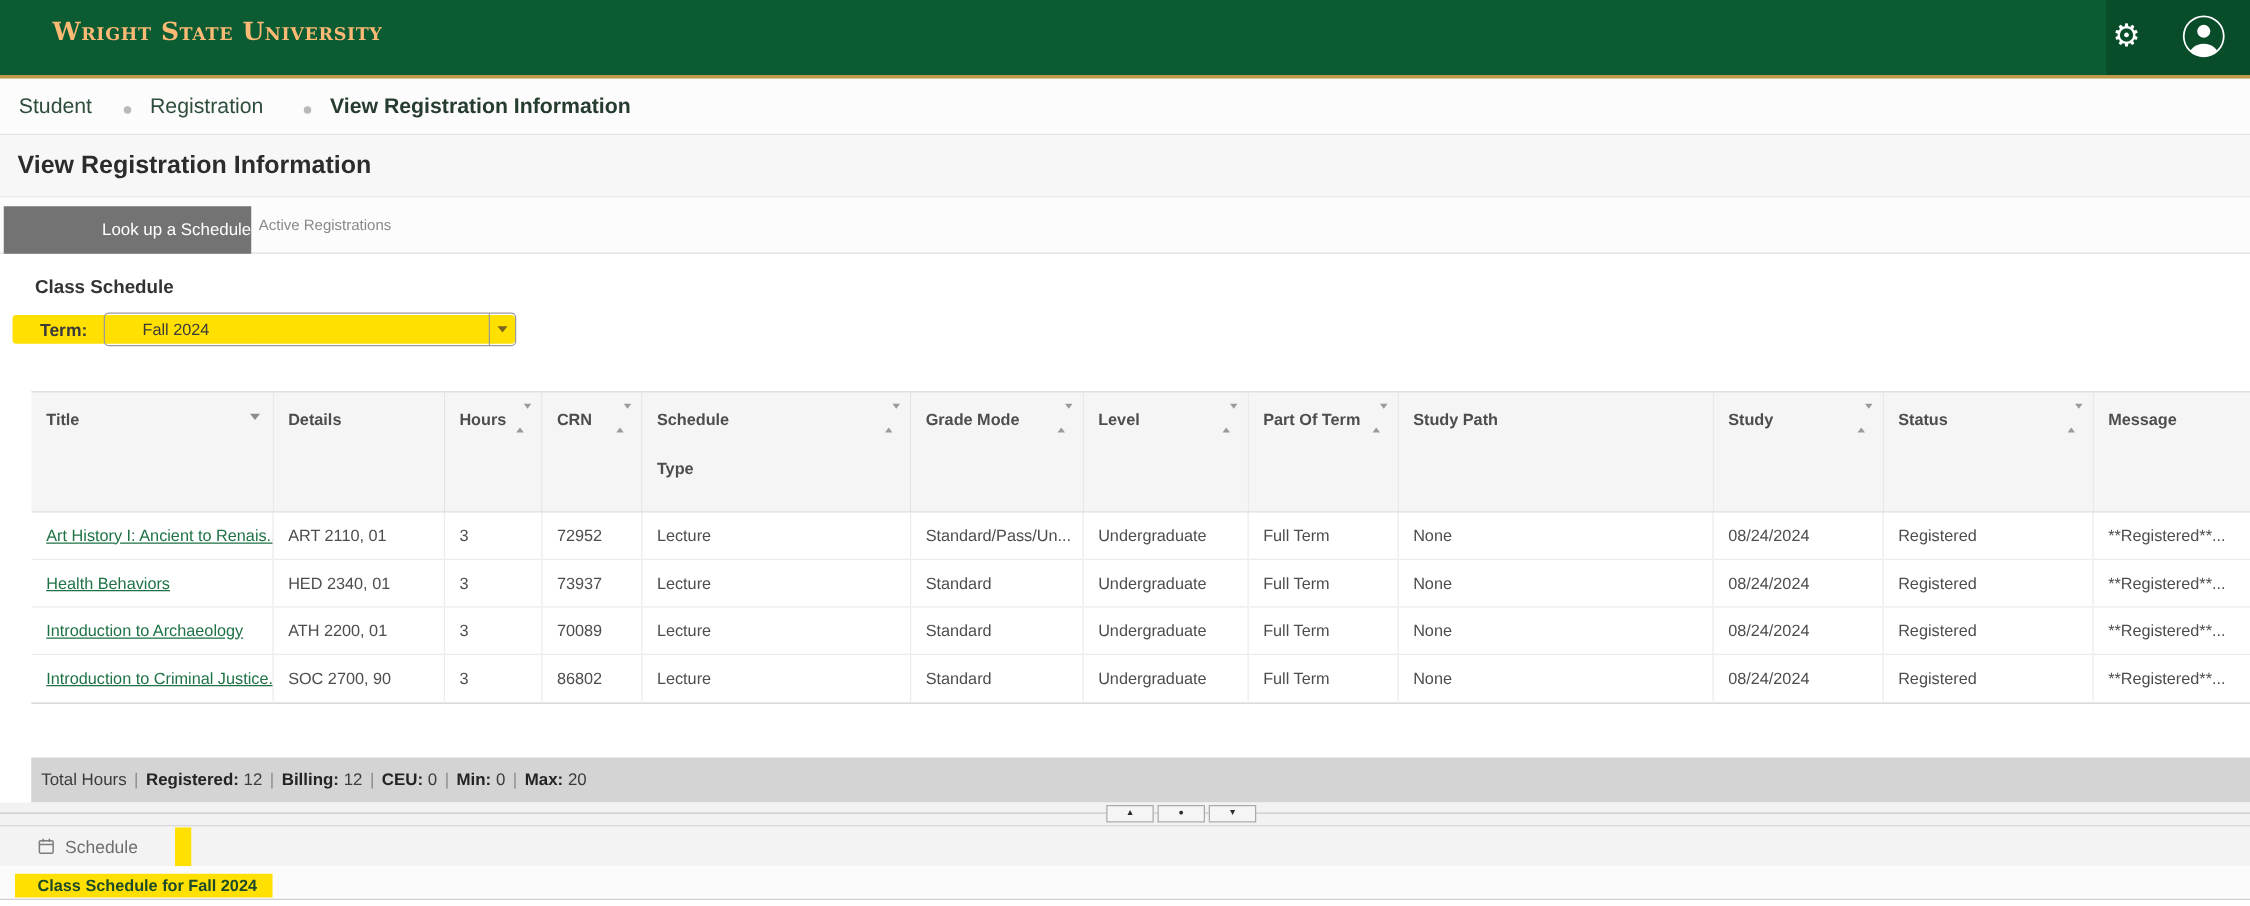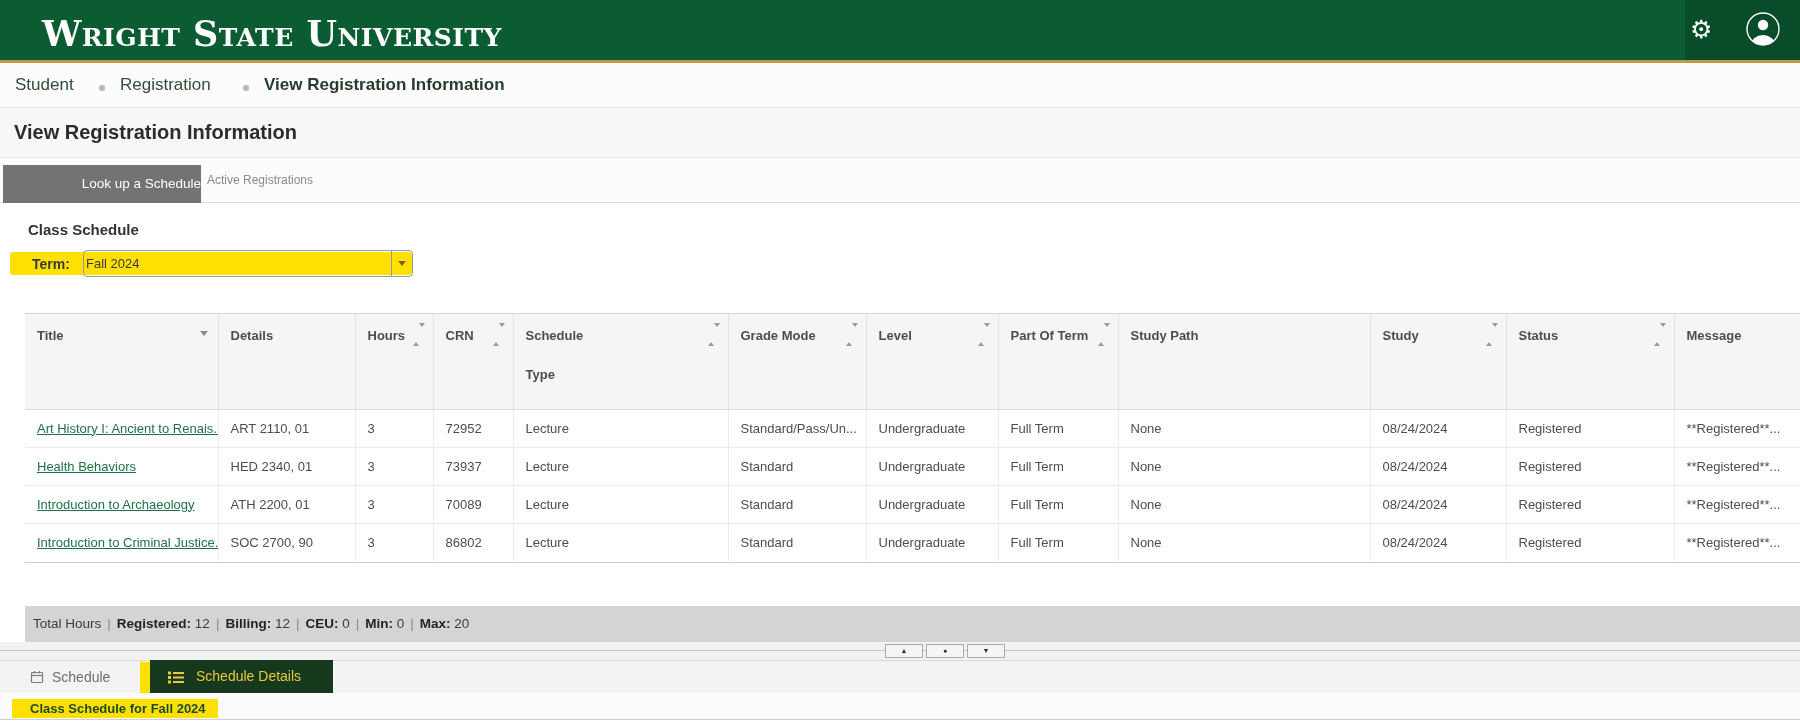--- a/index.html
+++ b/index.html
@@ -3,22 +3,22 @@
 <meta charset="utf-8">
 <style>
   * { margin:0; padding:0; box-sizing:border-box; }
   html,body { background:#ffffff; }
   body { font-family:"Liberation Sans", sans-serif; }
   #app { position:relative; width:1800px; height:725px; overflow:hidden; background:#ffffff; }
 
   
   .topbar { position:absolute; left:0; top:0; width:1800px; height:60px; background:#0b5c33; }
   .topbar-actions { position:absolute; left:1685px; top:0; width:115px; height:60px; background:#084c29; }
-  .brand { position:absolute; left:42px; top:13px; color:#ffffff; font-family:"DejaVu Serif", serif;
-           font-variant:small-caps; font-weight:700; font-size:35px; letter-spacing:0.5px; }
+  .brand { position:absolute; left:42px; top:13px; color:#fdba74; font-family:"DejaVu Serif", serif;
+           font-variant:small-caps; font-weight:700; font-size:20px; letter-spacing:0.5px; }
   .gear { position:absolute; left:1690px; top:14px; color:#ffffff; font-size:25px; line-height:30px; cursor:pointer; }
   .avatar { position:absolute; left:1745px; top:11px; width:36px; height:36px; cursor:pointer; }
   .goldline { position:absolute; left:0; top:60px; width:1800px; height:3px; background:#bf9a4a; }
 
   
   .breadcrumb { position:absolute; left:0; top:63px; width:1800px; height:45px; background:#fcfcfc;
                 border-bottom:1px solid #e3e3e3; }
   .crumb { position:absolute; top:12px; font-size:17px; color:#2e4d3a; cursor:pointer; }
   .crumb.current { font-weight:bold; color:#263c2e; cursor:default; }
   .crumb-dot { position:absolute; top:22px; width:6px; height:6px; border-radius:50%; background:#b9b9b9; }
@@ -35,21 +35,21 @@
                 color:#ffffff; font-size:13.5px; text-align:right; line-height:38px; cursor:pointer; }
   .tab-inactive { position:absolute; left:207px; top:0; height:45px; line-height:45px; color:#8a8a8a;
                   font-size:12px; cursor:pointer; }
 
   
   .section-heading { position:absolute; left:28px; top:221px; font-size:15px; font-weight:bold; color:#333333; }
   .term-highlight { position:absolute; left:10px; top:252px; width:402px; height:23px; background:#ffe000; border-radius:3px; }
   .term-label { position:absolute; left:32px; top:256px; font-size:14px; font-weight:bold; color:#3a3a3a; }
   .term-select { position:absolute; left:83px; top:250px; width:330px; height:27px; border:1px solid #9b9b9b;
                  border-radius:4px; background:transparent; cursor:pointer; }
-  .term-value { position:absolute; left:2px; top:5px; font-size:13px; color:#3a3a3a; }
+  .term-value { position:absolute; left:30px; top:5px; font-size:13px; color:#3a3a3a; }
   .term-arrow-btn { position:absolute; right:0; top:0; width:21px; height:25px; border-left:1px solid #9b9b9b; }
   .term-arrow { position:absolute; left:6px; top:10px; width:0; height:0;
                 border-left:4px solid transparent; border-right:4px solid transparent; border-top:5px solid #7a651c; }
 
   
   .table-wrap { position:absolute; left:25px; top:313px; width:1775px; height:250px; overflow:hidden;
                 border-top:1px solid #d6d6d6; border-bottom:1px solid #cfcfcf; background:#ffffff; }
   table { border-collapse:collapse; table-layout:fixed; width:1799px; }
   th { position:relative; height:95px; vertical-align:top; text-align:left; padding:14px 12px 0 12px;
        background:#f5f5f5; border-right:1px solid #e2e2e2; border-bottom:1px solid #dcdcdc;
@@ -261,32 +261,19 @@
       <span class="cal">
         <svg width="14" height="14" viewBox="0 0 14 14">
           <rect x="1.5" y="2.5" width="11" height="10" rx="1" fill="none" stroke="#7d7d7d" stroke-width="1.2"></rect>
           <line x1="1.5" y1="5.5" x2="12.5" y2="5.5" stroke="#7d7d7d" stroke-width="1.2"></line>
           <line x1="4.5" y1="1" x2="4.5" y2="3.5" stroke="#7d7d7d" stroke-width="1.2"></line>
           <line x1="9.5" y1="1" x2="9.5" y2="3.5" stroke="#7d7d7d" stroke-width="1.2"></line>
         </svg>
       </span><span>Schedule</span>
     </div>
     <div class="yellow-blob"></div>
-    <div class="btab-details">
-      <span class="list-ic">
-        <svg width="17" height="13" viewBox="0 0 17 13">
-          <rect x="0" y="0.5" width="3" height="3" fill="#e9c83f"></rect>
-          <rect x="0" y="5" width="3" height="3" fill="#e9c83f"></rect>
-          <rect x="0" y="9.5" width="3" height="3" fill="#e9c83f"></rect>
-          <line x1="5" y1="2" x2="16" y2="2" stroke="#e9c83f" stroke-width="2"></line>
-          <line x1="5" y1="6.5" x2="16" y2="6.5" stroke="#e9c83f" stroke-width="2"></line>
-          <line x1="5" y1="11" x2="16" y2="11" stroke="#e9c83f" stroke-width="2"></line>
-        </svg>
-      </span>
-      <span class="lbl">Schedule Details</span>
-    </div>
   </div>
   <div class="below-tabs"></div>
   <div class="caption-band">
     <span class="caption-text">Class Schedule for Fall 2024</span>
   </div>
 
 </div>
 
 </body></html>

